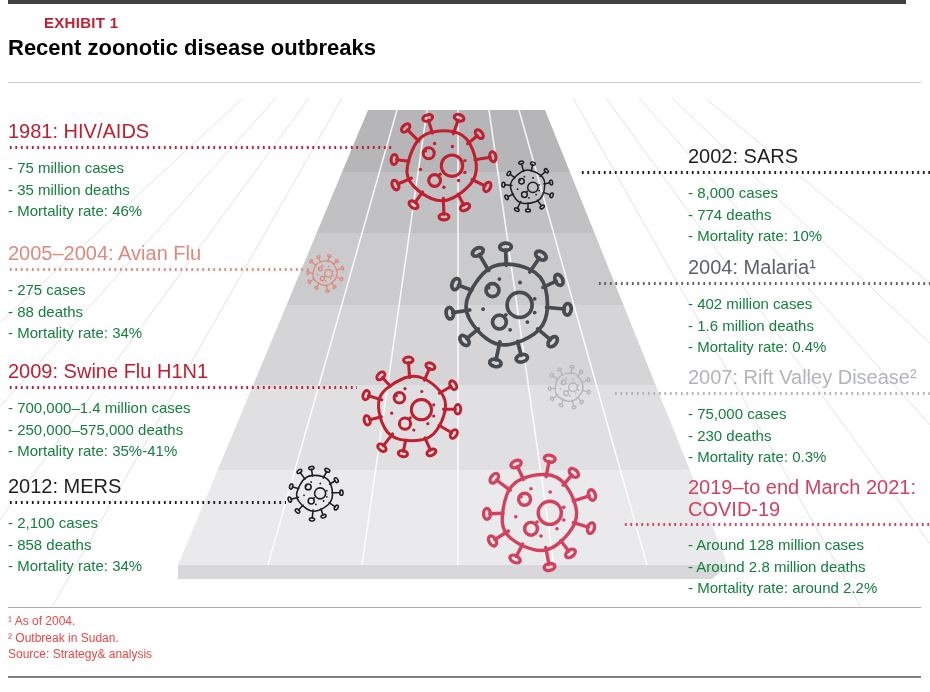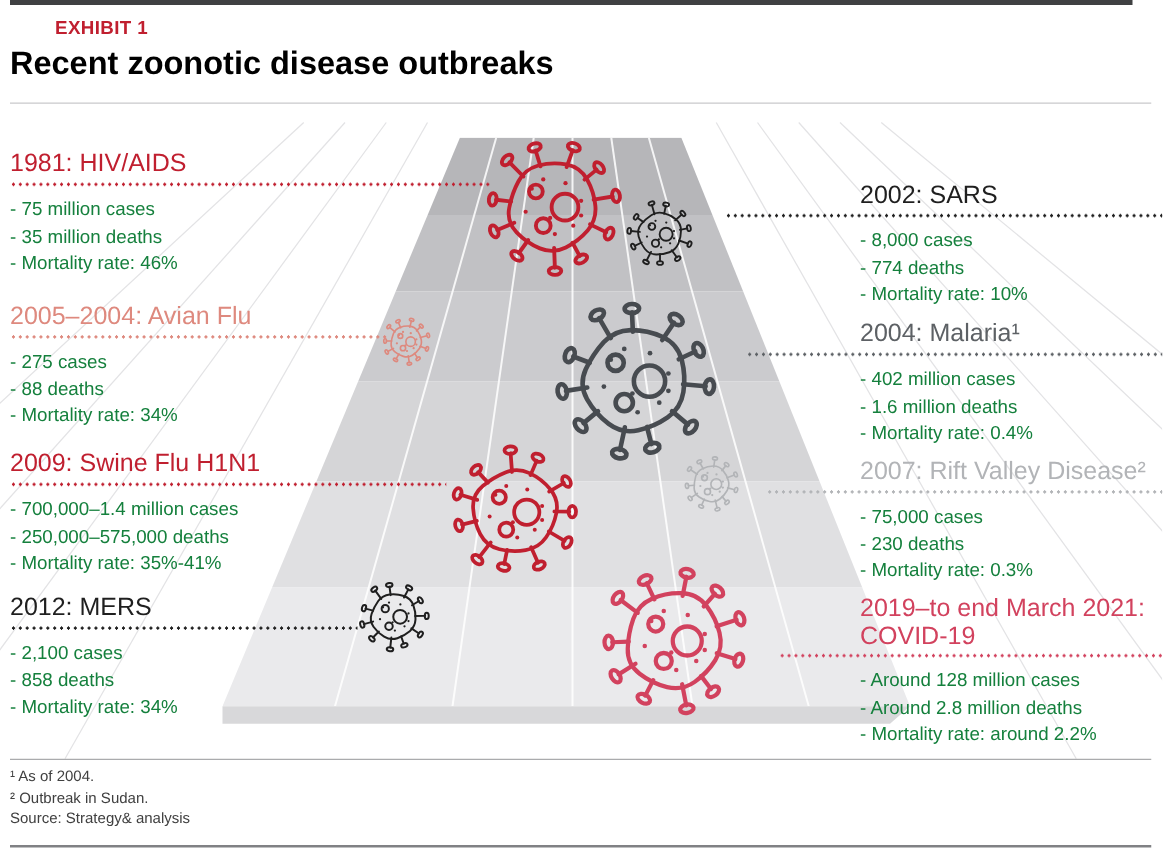--- a/index.html
+++ b/index.html
@@ -1,21 +1,21 @@
 <!DOCTYPE html>
 <html><head>
 <meta charset="utf-8">
 <style>
   html,body{margin:0;padding:0;background:#ffffff;}
   .page{position:relative;width:930px;height:692px;background:#fff;overflow:hidden;
         font-family:"Liberation Sans", sans-serif;}
   .abs{position:absolute;}
   .topbar{left:8px;top:0;width:898px;height:4px;background:#3f4042;}
   .exhibit-label{left:8px;top:14px;font-size:15px;font-weight:bold;letter-spacing:.3px;margin-left:36px;}
-  .title{left:8px;top:35px;font-size:26px;font-weight:bold;color:#000;margin:0;}
+  .title{left:8px;top:35px;font-size:22px;font-weight:bold;color:#000;margin:0;}
   .header-rule{left:8px;top:82px;width:913px;height:1px;background:#c9c9cb;}
   #diagram-svg{position:absolute;left:0;top:0;z-index:0;}
   .block{position:absolute;z-index:2;}
   .block.left{left:8px;width:384px;}
   .block.right{left:668px;width:262px;margin-left:20px;}
   #blk-hiv{top:119px;} #blk-avian{top:241px;} #blk-swine{top:359px;} #blk-mers{top:474px;}
   #blk-sars{top:144px;} #blk-malaria{top:255px;} #blk-rift{top:365px;} #blk-covid{top:476px;}
   .heading{font-size:20px;line-height:24px;}
   #blk-covid .heading{line-height:22px;}
   .leader{height:3px;margin-top:3px;
@@ -25,21 +25,21 @@
   #blk-avian .leader{width:302px;}
   #blk-swine .leader{width:349px;}
   #blk-mers .leader{width:278px;}
   #blk-sars .leader{margin-left:-108px;width:361px;}
   #blk-malaria .leader{margin-left:-91px;width:344px;}
   #blk-rift .leader{margin-left:-75px;width:328px;}
   #blk-covid .leader{margin-left:-65px;width:318px;}
   .stats{margin-top:8px;}
   .stat{font-size:15px;line-height:21.5px;color:#15803d;}
   .foot-rule-top{left:8px;top:607px;width:913px;height:1px;background:#aaabad;}
-  .footnotes{left:8px;top:613px;font-size:12px;line-height:16.5px;color:#404040;}
+  .footnotes{left:8px;top:613px;font-size:12px;line-height:16.5px;color:#ef4444;}
   .foot-rule-bottom{left:8px;top:676px;width:913px;height:2px;background:#808184;}
 </style>
 </head>
 <body>
 
 <div class="page">
 
   <div class="abs topbar"></div>
   <div class="abs exhibit-label" style="color: rgb(192, 31, 47);">EXHIBIT 1</div>
   <h1 class="abs title">Recent zoonotic disease outbreaks</h1>

